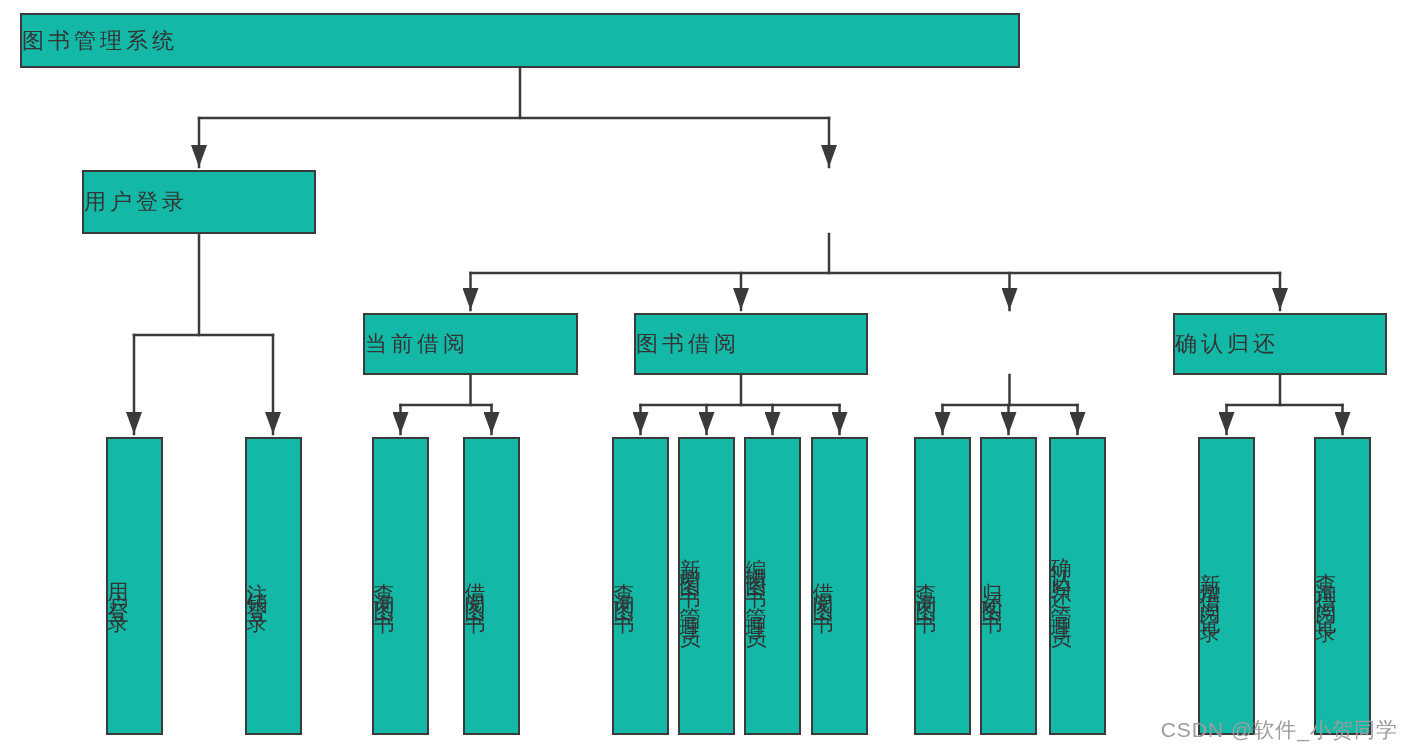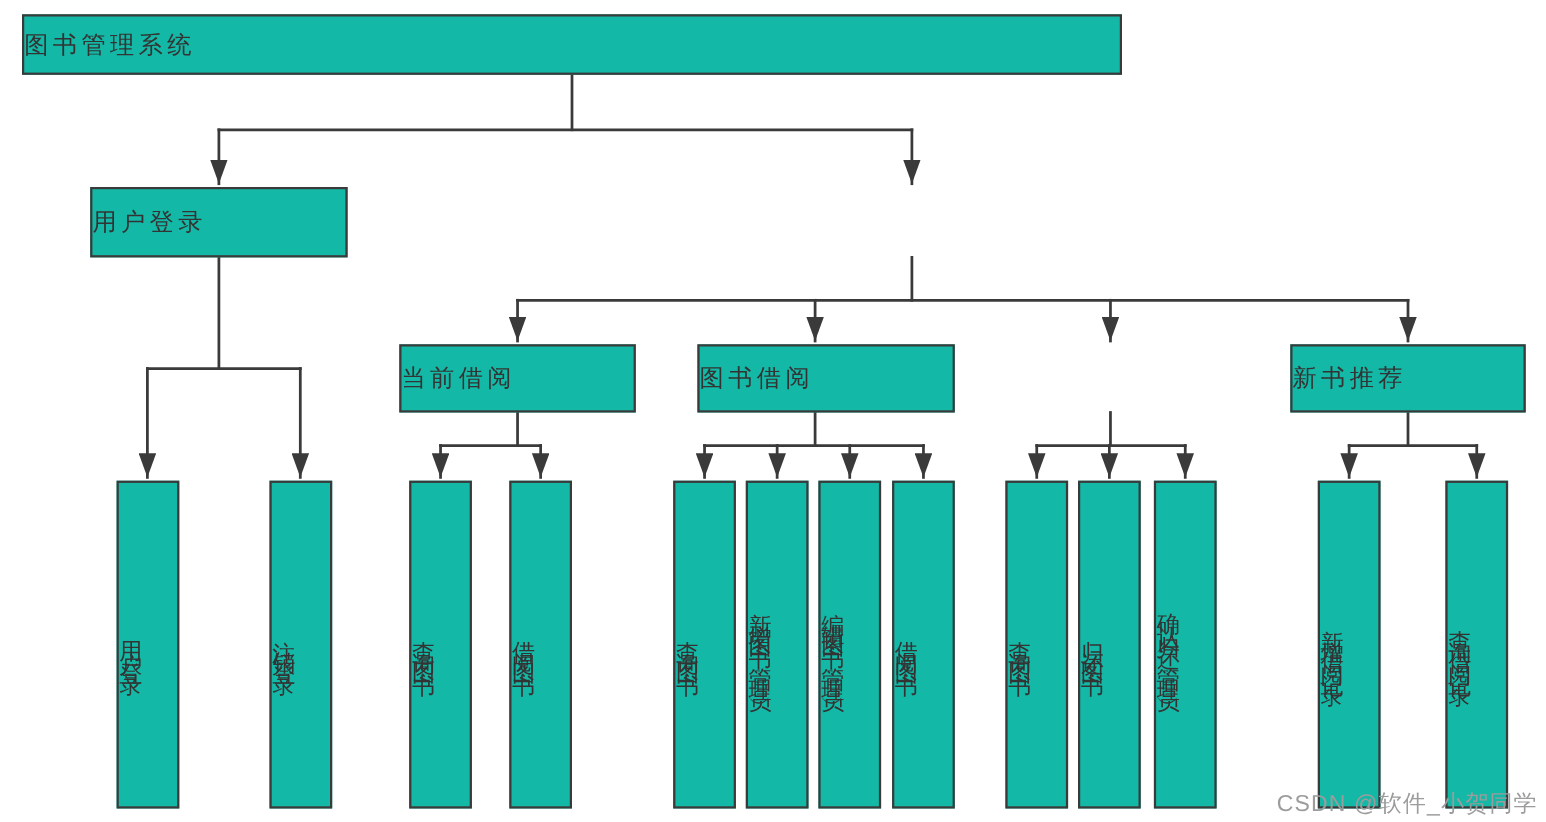--- a/index.html
+++ b/index.html
@@ -130,21 +130,21 @@
     <span>用户登录</span>
   </div>
 
   <div class="node l3" style="left:363px; width:215px;">
     <span>当前借阅</span>
   </div>
   <div class="node l3" style="left:634px; width:234px;">
     <span>图书借阅</span>
   </div>
   <div class="node l3" style="left:1173px; width:214px;">
-    <span>新书推荐</span>
+    <span>确认归还</span>
   </div>
 
   <div class="node leaf" style="left:106px;">
     <span class="vtext">用户登录</span>
   </div>
   <div class="node leaf" style="left:245px;">
     <span class="vtext">注销登录</span>
   </div>
 
   <div class="node leaf" style="left:372px;">

